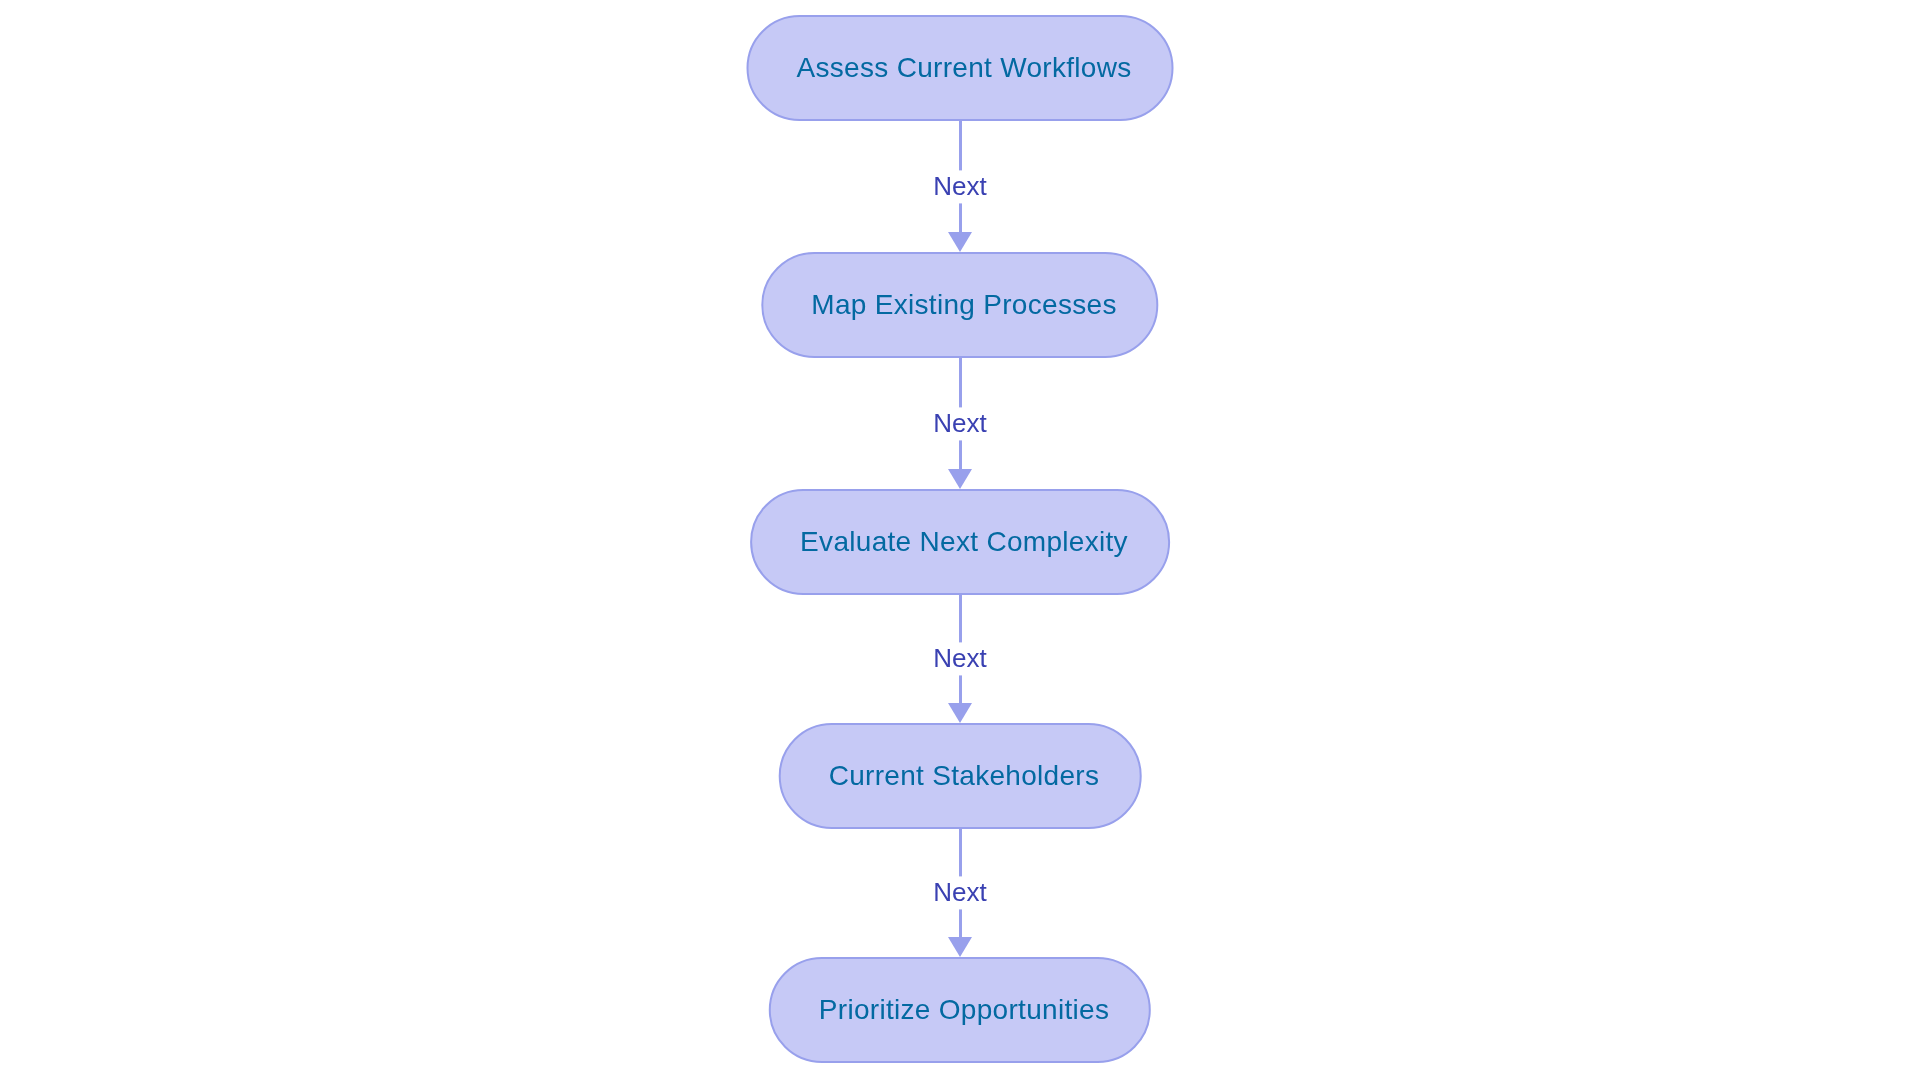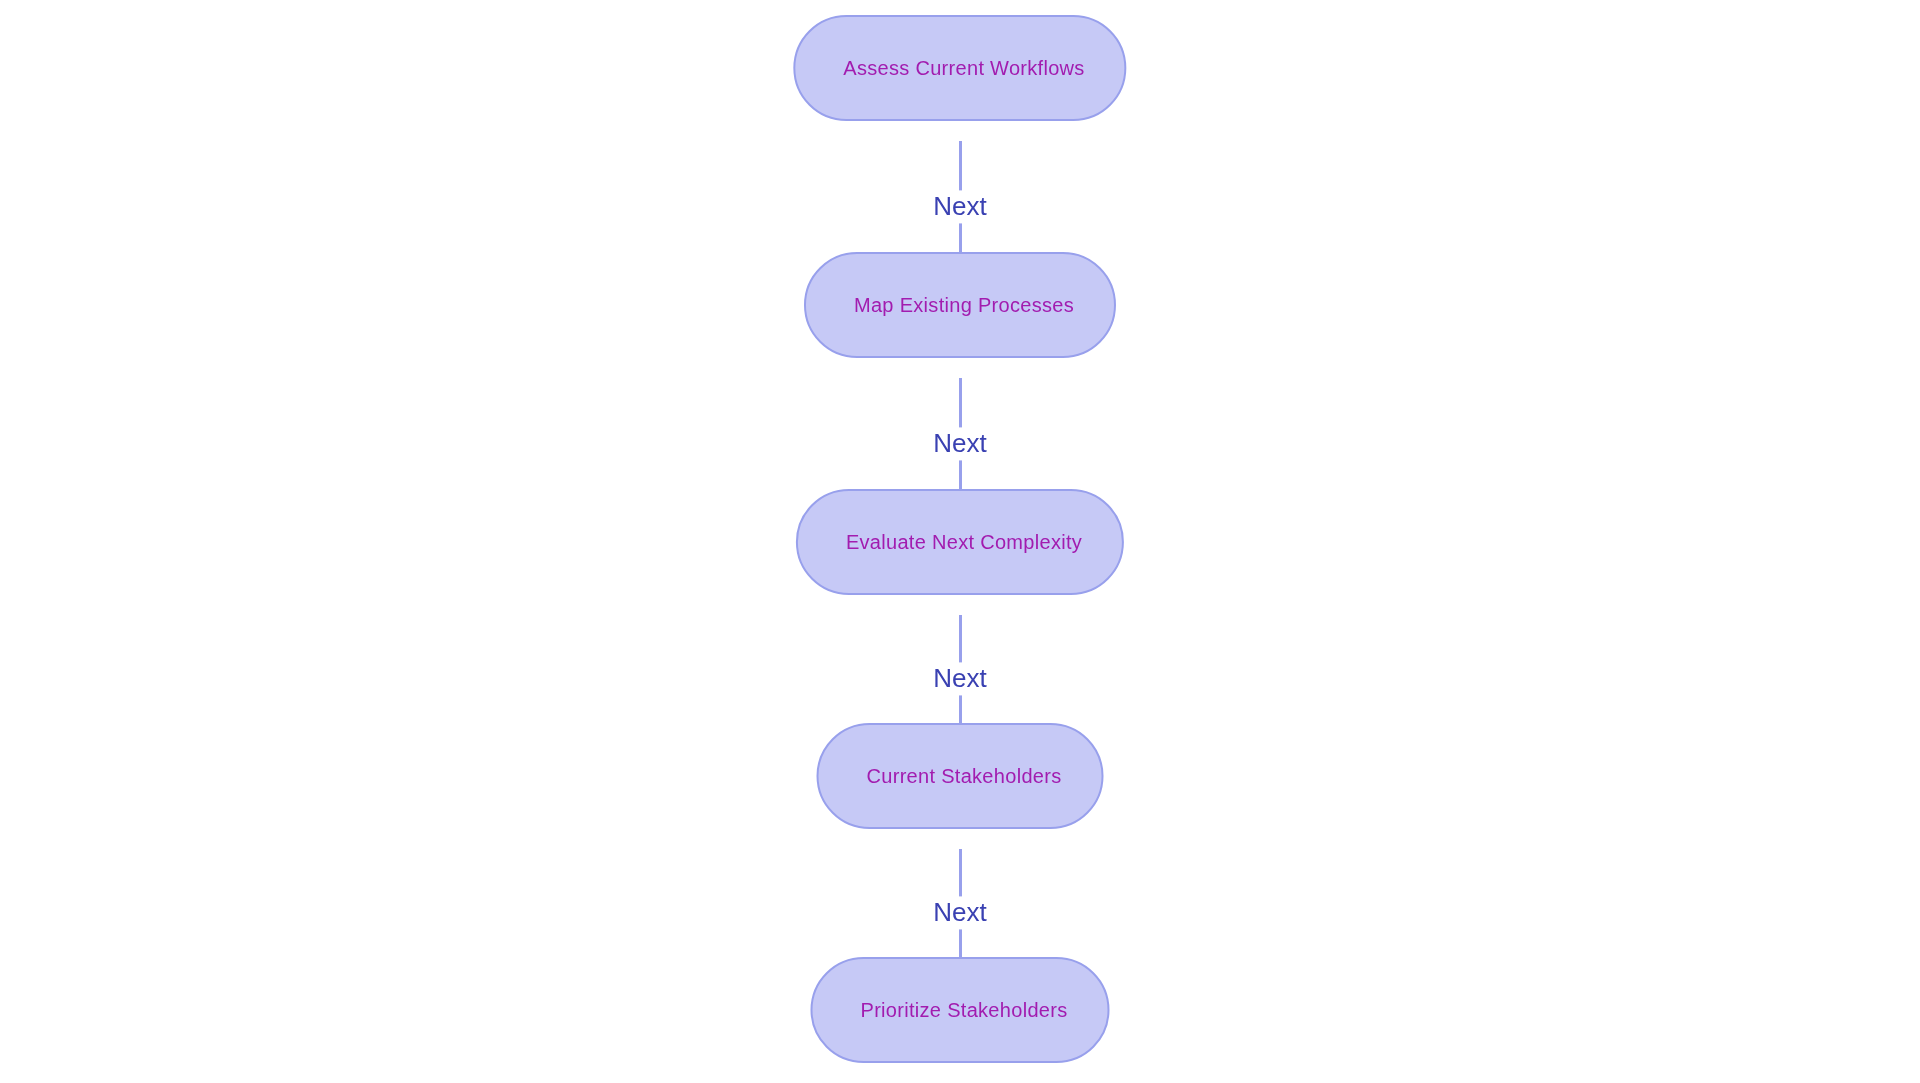--- a/index.html
+++ b/index.html
@@ -29,37 +29,36 @@
     padding: 0 40px;
     background: #c6c9f6;
     border: 2px solid #98a0ec;
     border-radius: 54px;
     display: flex;
     align-items: center;
     justify-content: center;
     white-space: nowrap;
   }
   .flow-node .node-label {
-    color: #a21caf;
-    font-size: 20px;
+    color: #0369a1;
+    font-size: 28px;
     letter-spacing: 0.3px;
     margin-left: 8px;
   }
   .n1 { top: 15px; }
   .n2 { top: 252px; justify-content: center; }
   .n3 { top: 489px; }
   .n4 { top: 723px; }
   .n5 { top: 957px; }
 
   .connector {
     position: absolute;
     left: 960px;
     transform: translateX(-50%);
     width: 60px;
-    margin-top: 20px;
   }
   .c1 { top: 121px; height: 131px; }
   .c2 { top: 358px; height: 131px; }
   .c3 { top: 595px; height: 128px; }
   .c4 { top: 829px; height: 128px; }
 
   .edge-line {
     position: absolute;
     top: 0;
     bottom: 16px;
@@ -131,16 +130,16 @@
     <span class="node-label">Current Stakeholders</span>
   </div>
 
   <div class="connector c4">
     <div class="edge-line"></div>
     <div class="arrowhead"></div>
     <span class="edge-label">Next</span>
   </div>
 
   <div class="flow-node n5">
-    <span class="node-label">Prioritize Stakeholders</span>
+    <span class="node-label">Prioritize Opportunities</span>
   </div>
 
 </div>
 
 </body></html>

